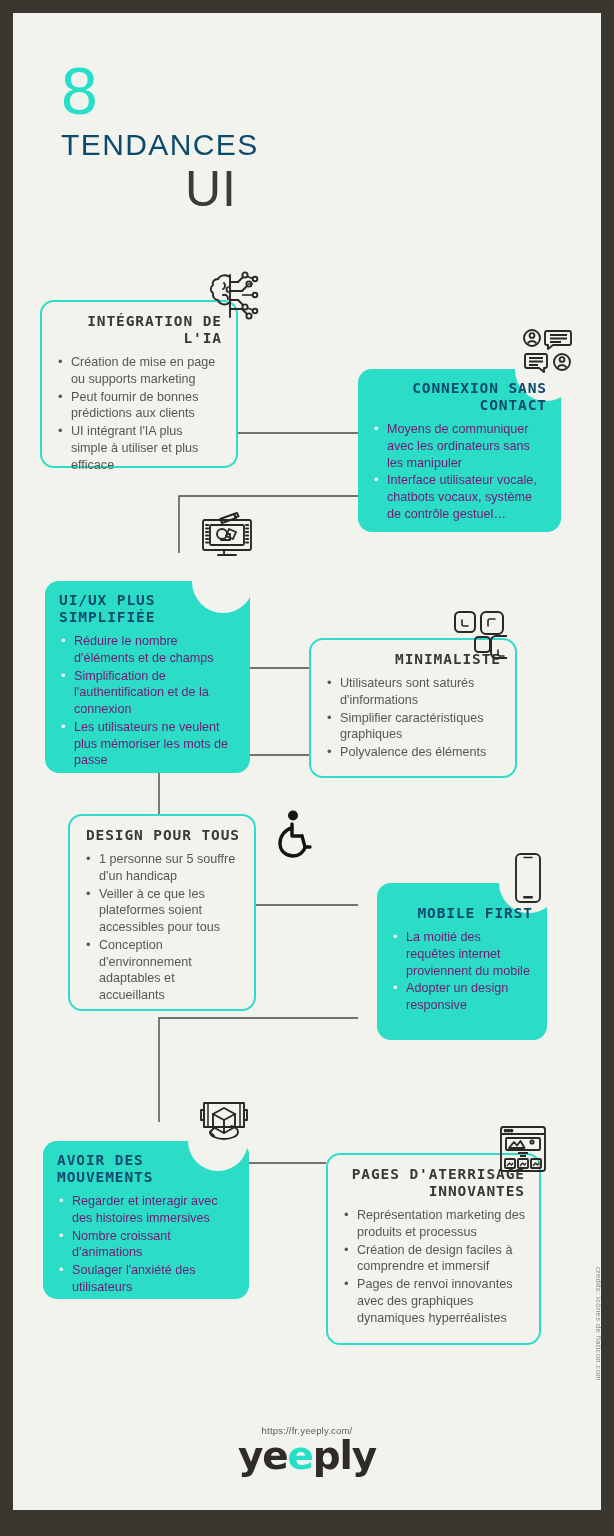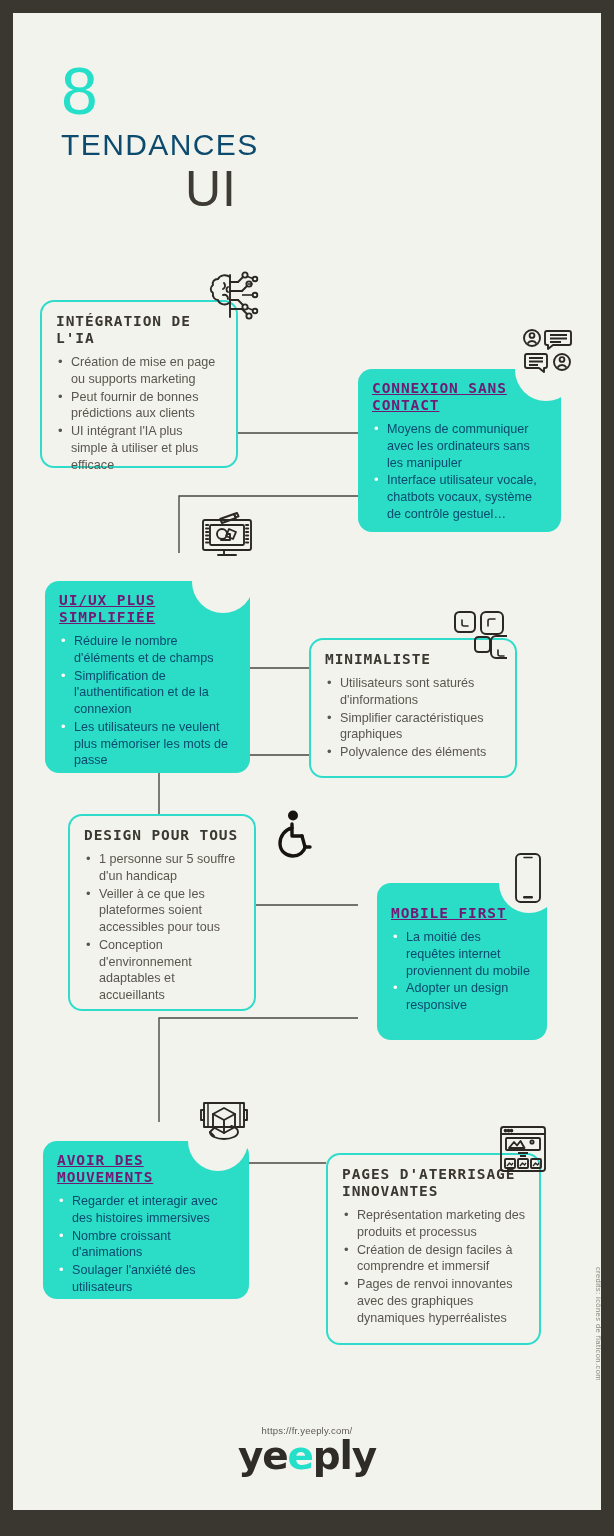--- a/index.html
+++ b/index.html
@@ -71,25 +71,25 @@
     border: 2px solid #2fdccb;
   }
   .card.filled {
     background: #2bdcc6;
   }
   .card-title {
     font-family: "DejaVu Sans Mono", monospace;
     font-weight: 700;
     font-size: 14.5px;
     letter-spacing: 0.9px;
-    text-align: left;
+    text-align: right;
     line-height: 1.18;
   }
   .card.outline .card-title { color: #3b3731; }
-  .card.filled .card-title { color: #701a75; text-decoration: underline; }
+  .card.filled .card-title { color: #0c4a6e; }
 
   .card-title.left { text-align: left; }
 
   ul.bullets {
     list-style: none;
     margin-top: 7px;
   }
   ul.bullets li {
     position: relative;
     padding-left: 15px;
@@ -100,21 +100,21 @@
   }
   ul.bullets li::before {
     content: "\2022";
     position: absolute;
     left: 2px;
     top: -1px;
     font-size: 13px;
   }
   .card.outline ul.bullets li { color: #59564f; }
   .card.outline ul.bullets li::before { color: #59564f; }
-  .card.filled ul.bullets li { color: #0c4a6e; }
+  .card.filled ul.bullets li { color: #701a75; }
   .card.filled ul.bullets li::before { color: #ffffff; }
 
   .card-inner { padding: 11px 14px 12px 14px; }
 
   
   .notch {
     position: absolute;
     background: #f3f3ed;
     border-radius: 50%;
   }

